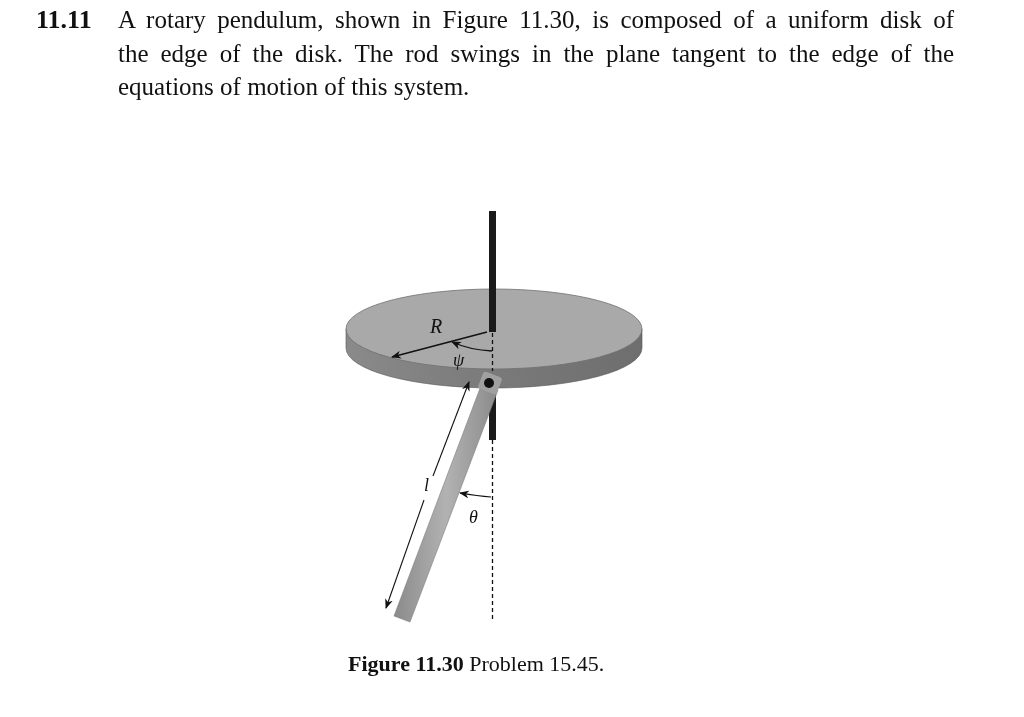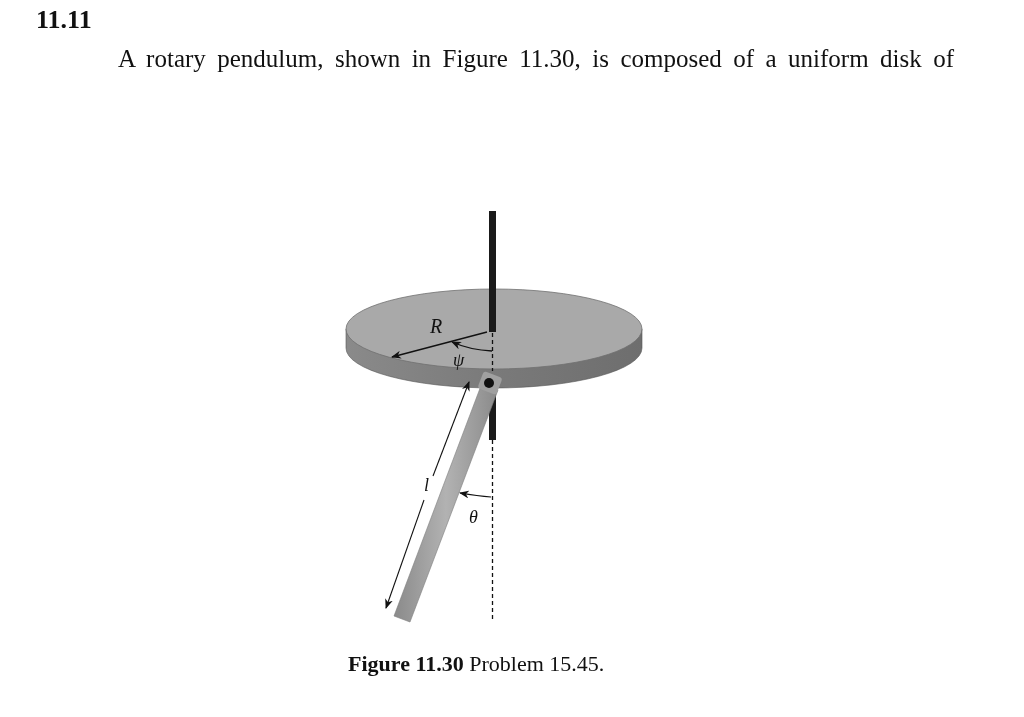--- a/index.html
+++ b/index.html
@@ -13,21 +13,21 @@
   }
   .problem-number {
     position: absolute; left: 0; top: 0;
     font-weight: bold; font-size: 26px; line-height: 33.5px; text-align: center;
   }
   .problem-text {
     position: absolute; left: 82px; top: 0; width: 836px;
     font-size: 25px; line-height: 33.5px;
     text-align: justify;
   }
-  .line { display: block; white-space: nowrap; text-align-last: justify; text-align: justify; margin-top: 39px; }
+  .line { display: block; white-space: nowrap; text-align-last: justify; text-align: justify; }
   .line.last { text-align-last: left; }
   .it { font-style: italic; }
   .sub { font-size: 17px; font-style: italic; vertical-align: -5px; }
 
   .figure {
     position: absolute; left: 330px; top: 200px; width: 360px; height: 440px;
   }
   .figure svg { position: absolute; left: 0; top: 0; }
 
   .caption {
@@ -37,20 +37,26 @@
   .caption-label { font-weight: bold; text-align: right; }
 </style>
 </head>
 <body>
 
 <div class="problem">
   <div class="problem-number">11.11</div>
   <div class="problem-text">
     <span class="line">
       <span>A rotary pendulum, shown in Figure 11.30, is composed of a uniform disk of</span>
+    </span>
+    <span class="line">
+      <span>the edge of the disk. The rod swings in the plane tangent to the edge of the</span>
+    </span>
+    <span class="line last">
+      <span>equations of motion of this system.</span>
     </span>
   </div>
 </div>
 
 <div class="figure">
   <svg width="360" height="440" viewBox="330 200 360 440">
     <defs>
       <linearGradient id="sideGrad" x1="0" y1="0" x2="1" y2="0">
         <stop offset="0" stop-color="#8a8a8a"></stop>
         <stop offset="0.5" stop-color="#7a7a7a"></stop>

